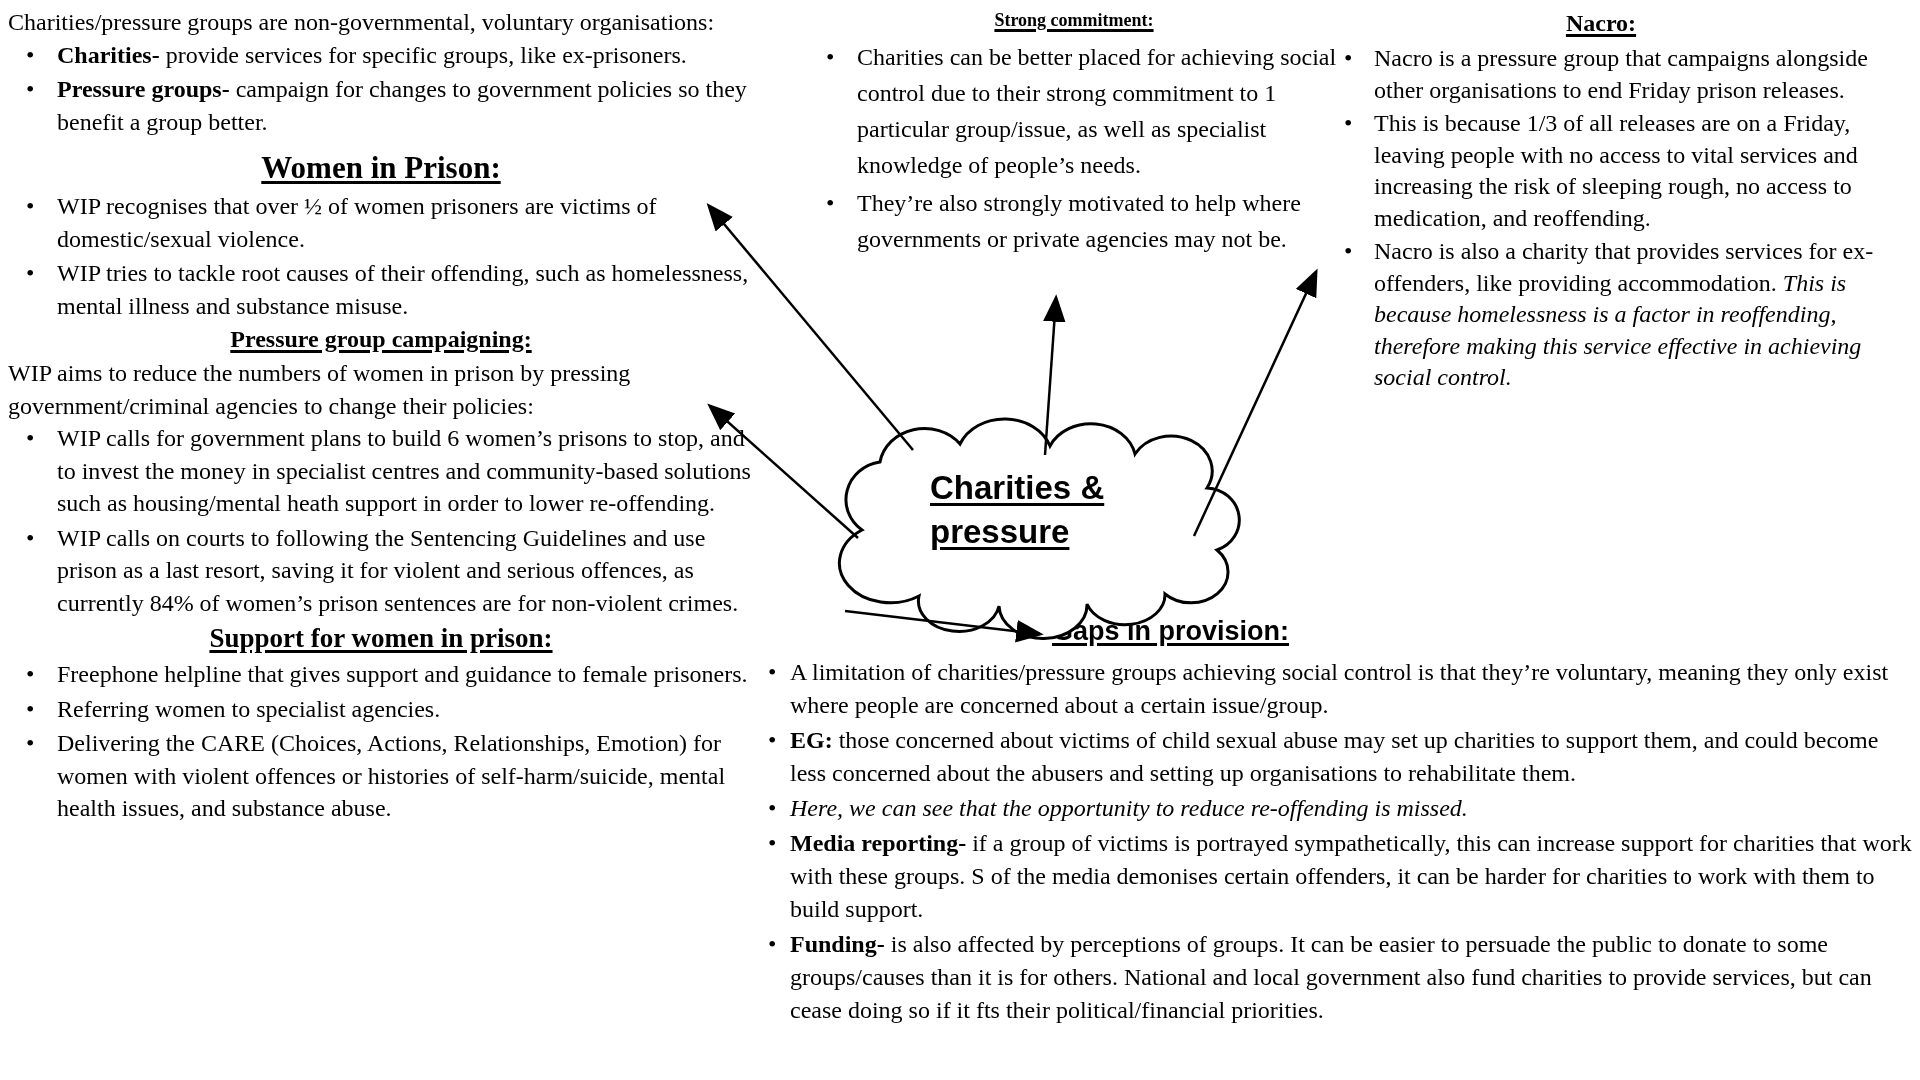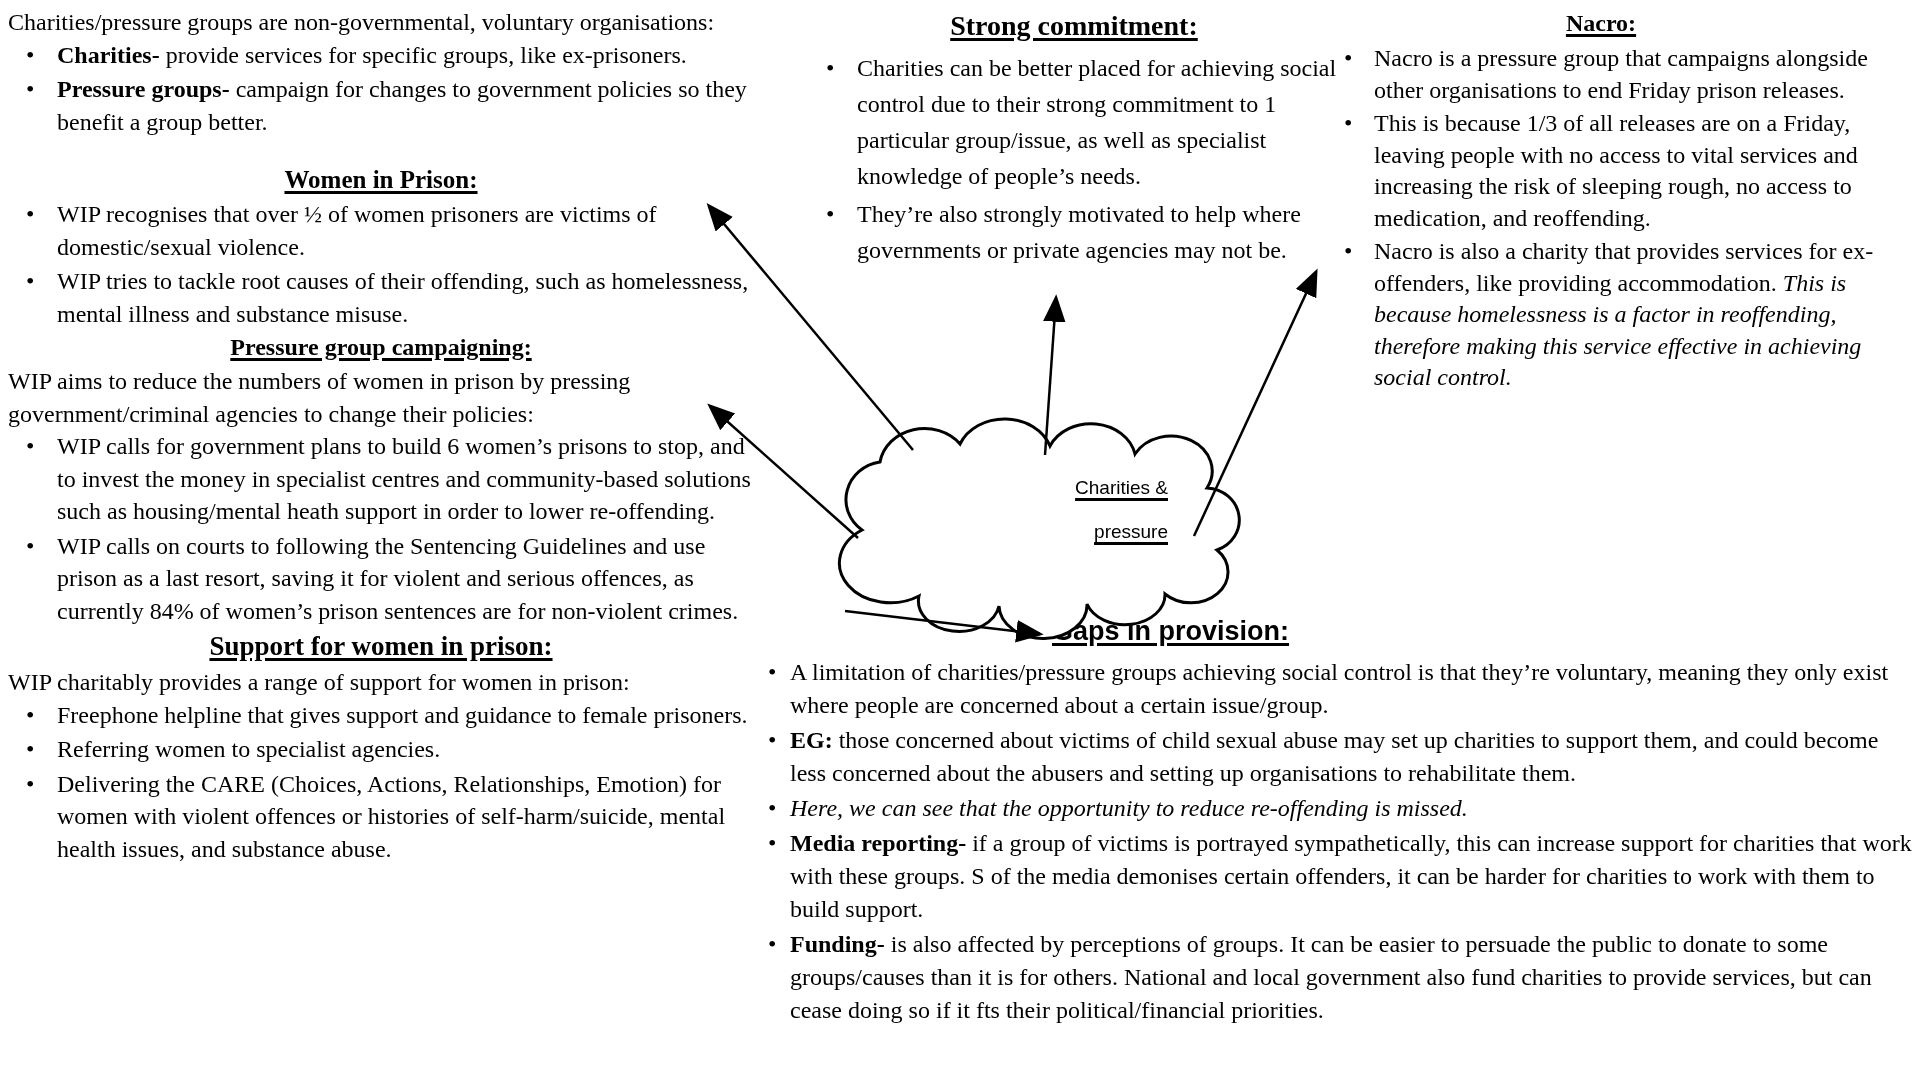--- a/index.html
+++ b/index.html
@@ -7,36 +7,36 @@
         font-family:"Liberation Sans",sans-serif;color:#000;}
   .col{position:absolute;font-family:Liberation Serif, serif;}
   .txt{font-size:24px;line-height:32.5px;}
   .mid .txt{font-size:24px;line-height:36px;}
   .nacro .txt{font-size:24px;line-height:31.5px;}
   .gaps .txt{font-size:24px;line-height:33px;}
   .b{font-weight:bold;}
   .i{font-style:italic;}
   h2{margin:4px 0 4px 0;text-align:center;font-weight:bold;}
   .u{text-decoration:underline;text-decoration-thickness:3px;text-underline-offset:3px;}
-  .h-wip{font-size:25px;margin-top:28px;}
+  .h-wip{font-size:31px;margin-top:12px;}
   .h-camp{font-size:24px;}
   .h-support{font-size:27px;}
-  .h-strong{font-size:28px;margin-bottom:8px;}
+  .h-strong{font-size:18px;margin-bottom:8px;}
   .h-nacro{font-size:24px;margin-right:48px;margin-bottom:6px;}
   .h-gaps{position:absolute;left:1052px;top:616px;font-size:27px;font-weight:bold;margin:0;}
   .row{display:flex;margin-bottom:2px;}
   .dot{flex:0 0 49px;padding-left:18px;box-sizing:border-box;}
   .nacro .dot{flex:0 0 38px;padding-left:8px;}
   .gaps .dot{flex:0 0 24px;padding-left:2px;}
   .bt{flex:1;}
   .lead{margin:0;}
   svg.layer{position:absolute;left:0;top:0;z-index:1;}
   .col{z-index:2;}
   #cloud-label{position:absolute;left:930px;top:466px;width:238px;z-index:3;
-    text-align:right;font-size:19px;font-weight:normal;line-height:44px;}
+    text-align:left;font-size:33px;font-weight:bold;line-height:44px;}
   #cloud-label div{text-decoration:underline;text-decoration-thickness:3px;text-underline-offset:4px;}
 </style>
 </head>
 <body>
 
 <div id="page">
 
   <svg class="layer" width="1920" height="1080" viewBox="0 0 1920 1080">
     <defs>
       <marker id="ah" markerWidth="13" markerHeight="11" refX="9.5" refY="4.5" orient="auto">
@@ -93,21 +93,20 @@
     <div class="row txt">
       <span class="dot">•</span>
       <span class="bt"><span>WIP calls for government plans to build 6 women’s prisons to stop, and to invest the money in specialist centres and community-based solutions such as housing/mental heath support in order to lower re-offending.</span></span>
     </div>
     <div class="row txt">
       <span class="dot">•</span>
       <span class="bt"><span>WIP calls on courts to following the Sentencing Guidelines and use prison as a last resort, saving it for violent and serious offences, as currently 84% of women’s prison sentences are for non-violent crimes.</span></span>
     </div>
 
     <h2 class="h-support"><span class="u">Support for women in prison:</span></h2>
-    <p class="txt lead">WIP charitably provides a range of support for women in prison:</p>
     <div class="row txt">
       <span class="dot">•</span>
       <span class="bt"><span>Freephone helpline that gives support and guidance to female prisoners.</span></span>
     </div>
     <div class="row txt">
       <span class="dot">•</span>
       <span class="bt"><span>Referring women to specialist agencies.</span></span>
     </div>
     <div class="row txt">
       <span class="dot">•</span>

